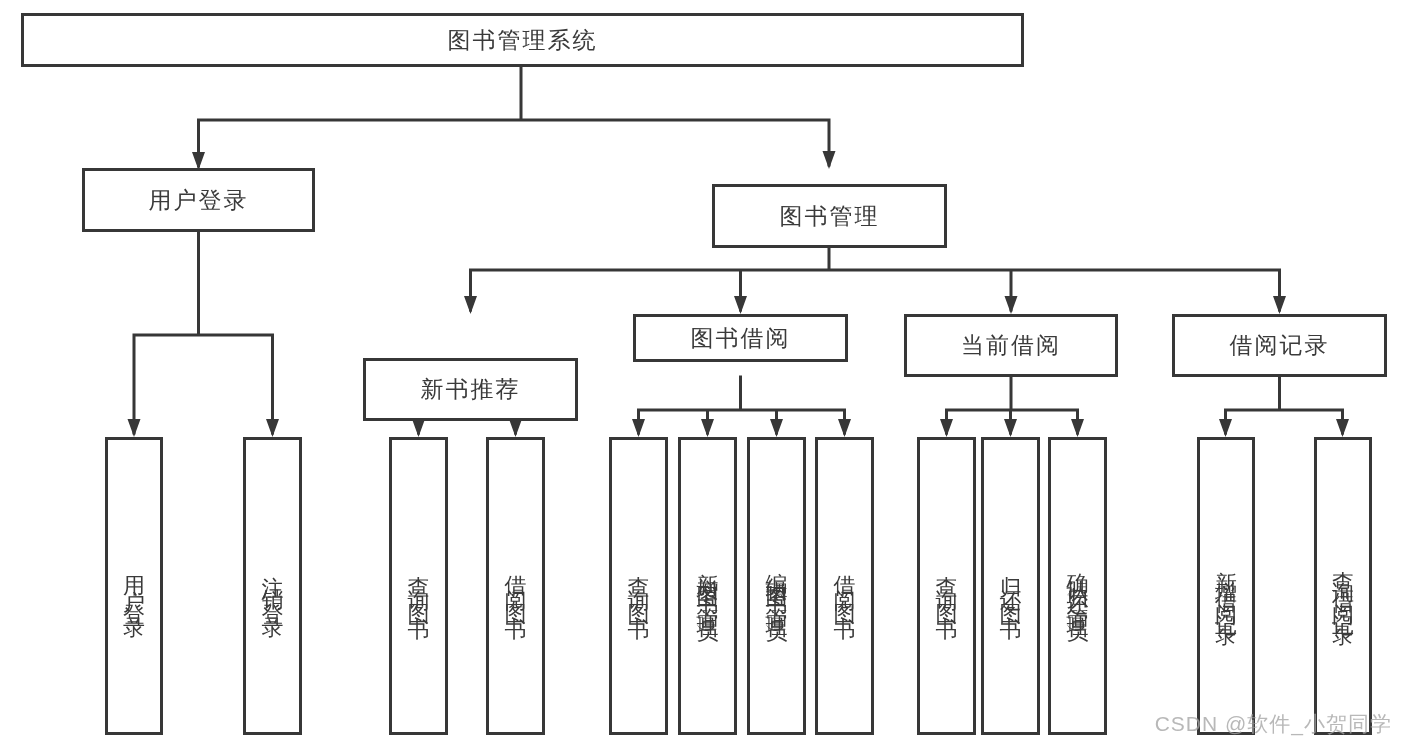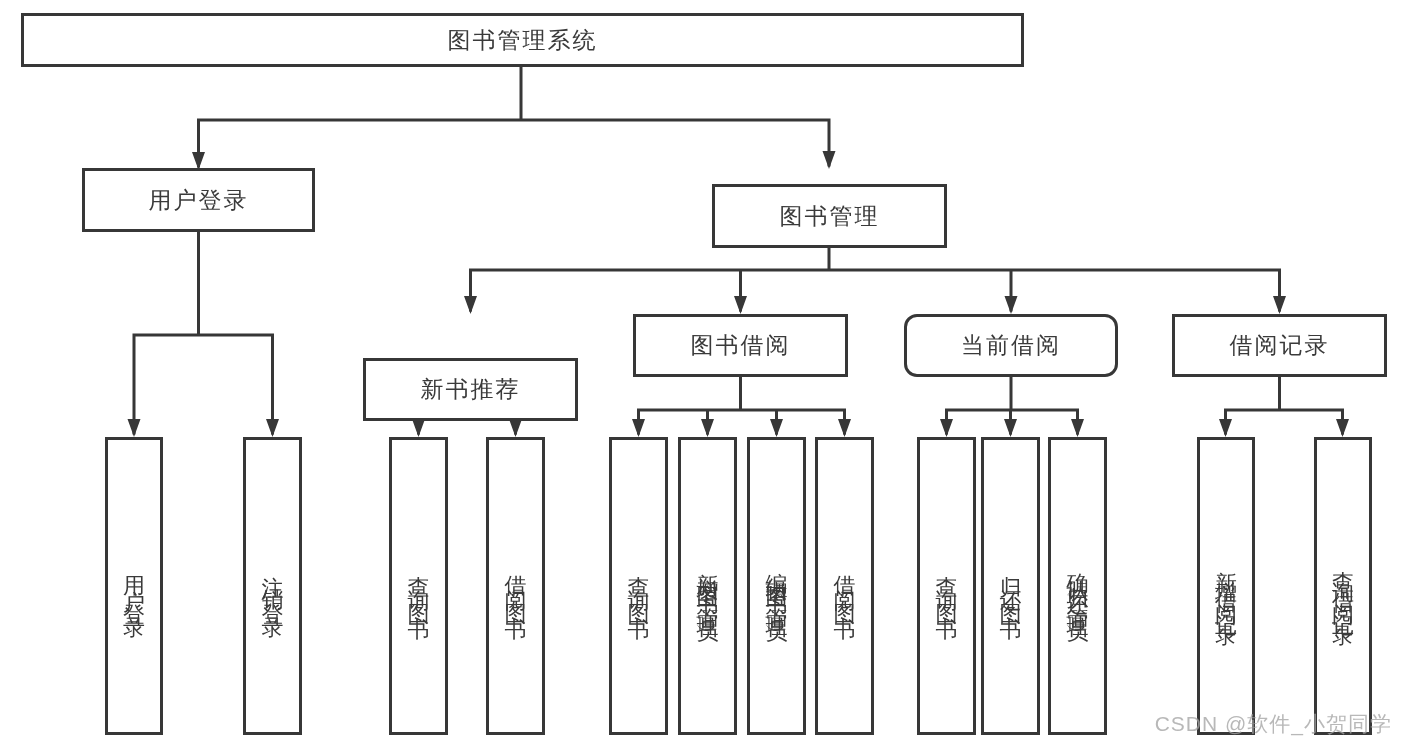--- a/index.html
+++ b/index.html
@@ -112,24 +112,24 @@
   <div class="node hbox" style="left:82px; top:168px; width:233px; height:64px;">
     <span>用户登录</span>
   </div>
   <div class="node hbox" style="left:712px; top:184px; width:235px; height:64px;">
     <span>图书管理</span>
   </div>
 
   <div class="node hbox" style="left:363px; top:314px; width:215px; height:63px;margin-top:44px;">
     <span>新书推荐</span>
   </div>
-  <div class="node hbox" style="left:633px; top:314px; width:215px; height:63px;">
+  <div class="node hbox" style="left:633px; top:314px; width:215px; height:48px;">
     <span>图书借阅</span>
   </div>
-  <div class="node hbox" style="left:904px; top:314px; width:214px; height:63px;border-radius:13px;">
+  <div class="node hbox" style="left:904px; top:314px; width:214px; height:63px;">
     <span>当前借阅</span>
   </div>
   <div class="node hbox" style="left:1172px; top:314px; width:215px; height:63px;">
     <span>借阅记录</span>
   </div>
 
   <div class="node vbox ls4" style="left:105px; top:437px; width:58px; height:298px;">
     <span class="vtext">用户登录</span>
   </div>
   <div class="node vbox ls4" style="left:243px; top:437px; width:59px; height:298px;">

